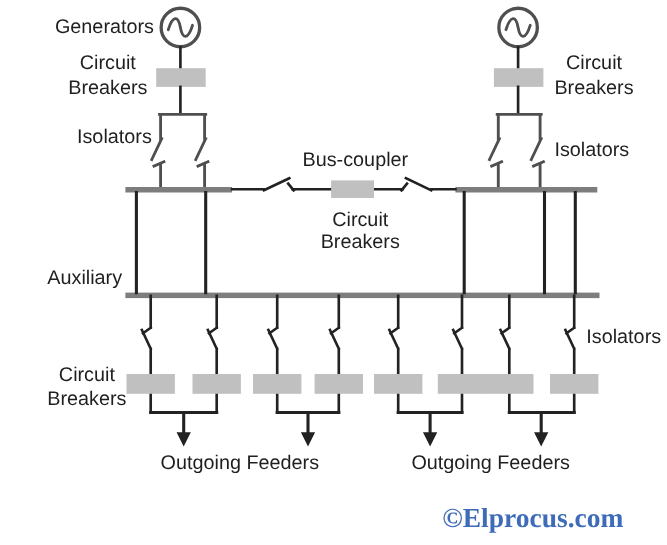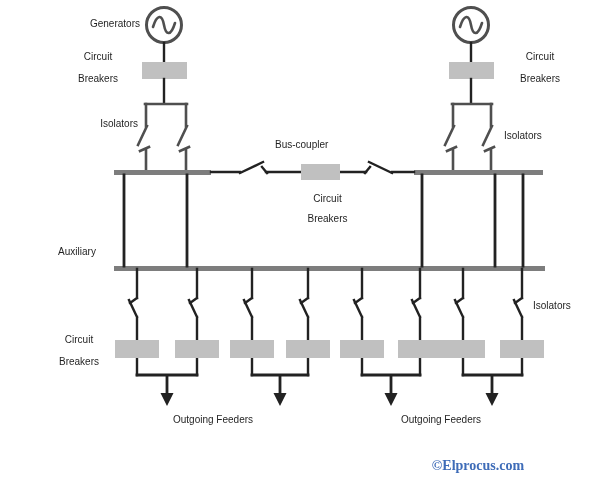--- a/index.html
+++ b/index.html
@@ -13,25 +13,25 @@
          overflow:hidden;font-family:"Liberation Sans",sans-serif;}
   .art{position:absolute;left:0;top:0;}
   .ln{stroke:var(--line);stroke-width:2.4;fill:none;stroke-linecap:square;}
   .st{stroke:var(--structure);stroke-width:2.6;fill:none;stroke-linecap:square;}
   .blk{stroke:var(--line);stroke-width:2.8;fill:none;stroke-linecap:square;}
   .bus{fill:var(--bus-bar);}
   .cb{fill:var(--breaker-fill);}
   .arr{fill:var(--line);}
   .gen{fill:none;stroke:var(--structure);stroke-width:3;}
   .gens{fill:none;stroke:var(--structure);stroke-width:2.6;stroke-linecap:round;}
-  .lbl{position:absolute;font-size:10px;line-height:20px;color:var(--text);white-space:nowrap;}
+  .lbl{position:absolute;font-size:18px;line-height:20px;color:var(--text);white-space:nowrap;}
   .lbl span{display:block;}
   .two{line-height:22px;}
   .wm{position:absolute;font-family:"Liberation Serif",serif;font-weight:700;
-      font-size:14px;color:var(--watermark);text-align:center;}
+      font-size:25px;color:var(--watermark);text-align:center;}
 </style>
 </head>
 <body>
 
 <div class="stage">
 
   <svg class="art" width="606" height="495" viewBox="0 0 606 495">
     <defs>
       <g id="genSym">
         <circle class="gen" cx="0" cy="0" r="17.5"></circle>

